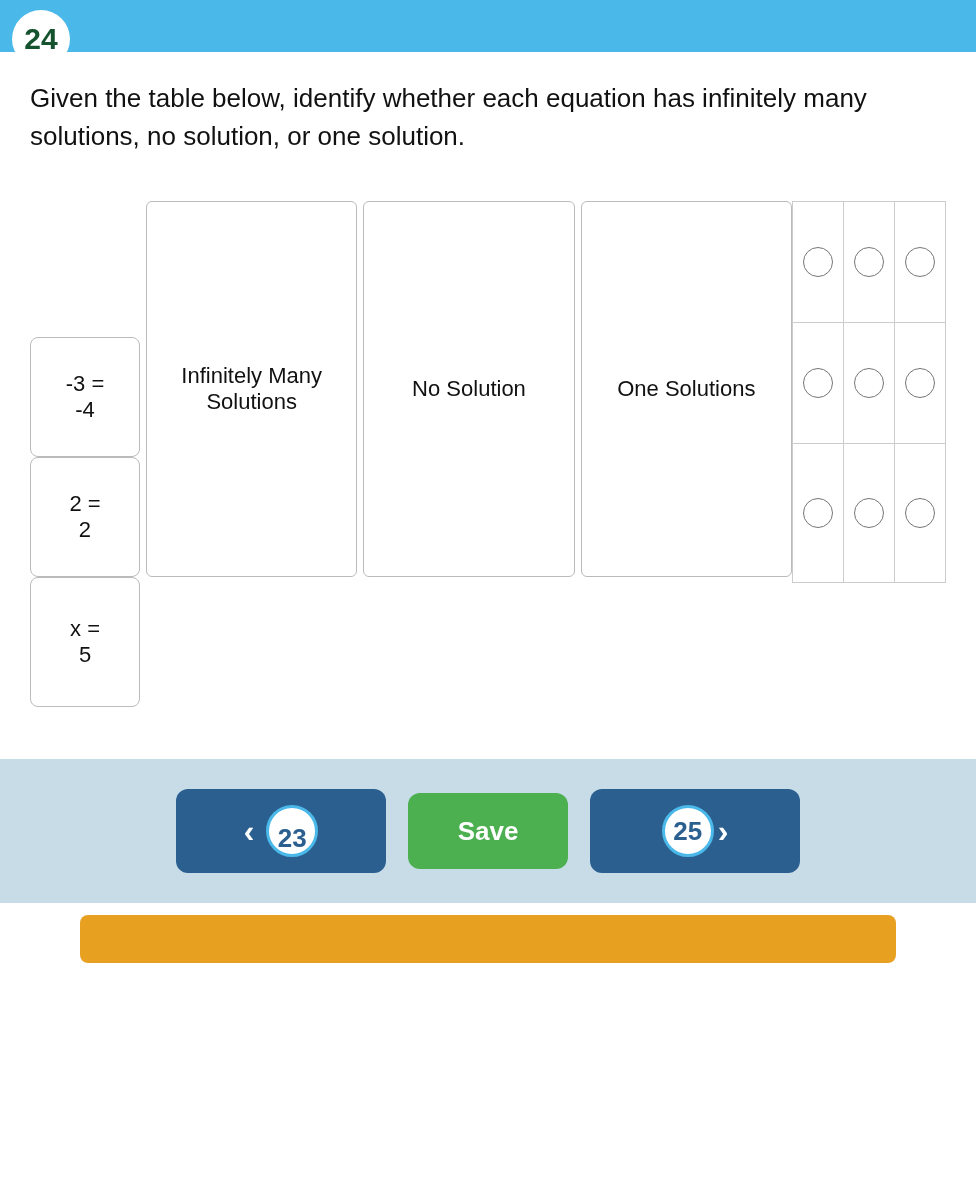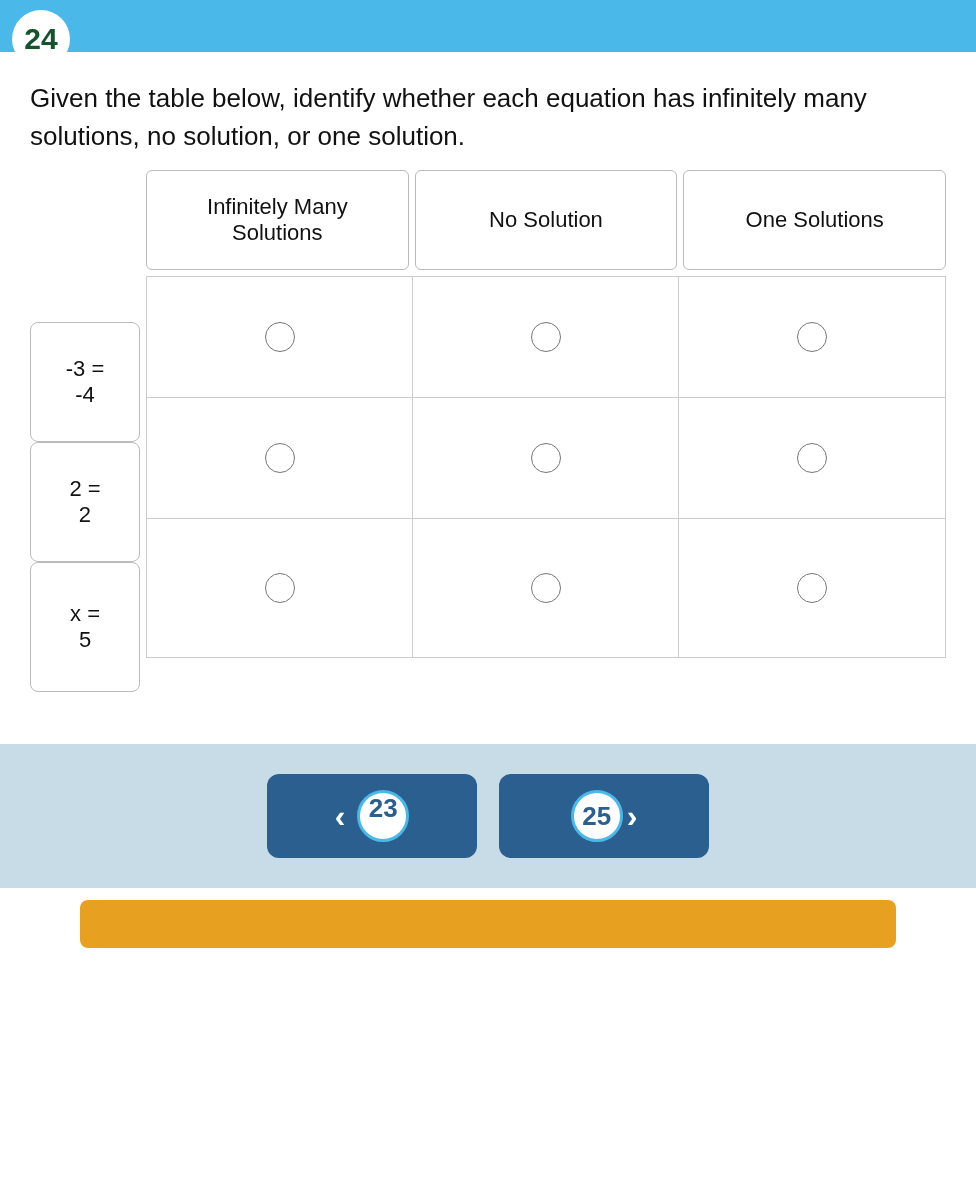--- a/index.html
+++ b/index.html
@@ -14,38 +14,38 @@
 </head>
 <body>
 
 <div style="background:#4ab8e8; height:52px; position:relative; display:flex; align-items:center; padding-left: 80px;">
   <div style="position:absolute; left:12px; top:10px; background:#fff; border-radius:50%; width:58px; height:58px; display:flex; align-items:center; justify-content:center; font-size:30px; font-weight:bold; color:#14532d; z-index:10;">
     <span>24</span>
   </div>
 </div>
 
 <div style="padding: 28px 30px 20px 30px; background:#fff;">
-  <p style="font-size:26px; line-height:1.45; color:#111; margin-bottom:15px;">Given the table below, identify whether each equation has infinitely many solutions, no solution, or one solution.</p>
+  <p style="font-size:26px; line-height:1.45; color:#111; margin-bottom:30px;">Given the table below, identify whether each equation has infinitely many solutions, no solution, or one solution.</p>
 
   <div style="display:flex; flex-direction:row; align-items:flex-start;">
 
     <div style="display:flex; flex-direction:column; margin-right:6px; margin-top:152px; gap:0;">
 
       <div style="border:1.5px solid #bbb; border-radius:8px; width:110px; min-height:120px; display:flex; align-items:center; justify-content:center; text-align:center; font-size:22px; background:#fff; color:#111; padding:10px 6px; margin-bottom:1px;">
         <span>-3 =<br>-4</span>
       </div>
       <div style="border:1.5px solid #bbb; border-radius:8px; width:110px; min-height:120px; display:flex; align-items:center; justify-content:center; text-align:center; font-size:22px; background:#fff; color:#111; padding:10px 6px; margin-bottom:1px; margin-top:-1px;">
         <span>2 =<br>2</span>
       </div>
       <div style="border:1.5px solid #bbb; border-radius:8px; width:110px; min-height:130px; display:flex; align-items:center; justify-content:center; text-align:center; font-size:22px; background:#fff; color:#111; padding:10px 6px; margin-top:-1px;">
         <span>x =<br>5</span>
       </div>
     </div>
 
-    <div style="flex:1; display:flex; flex-direction:column;">
+    <div style="flex:1; display:flex; flex-direction:row;margin-top:16px;">
 
       <div style="display:grid; grid-template-columns:1fr 1fr 1fr; gap:6px; margin-bottom:6px;">
         <div style="border:1.5px solid #bbb; border-radius:6px; padding:18px 12px; font-size:22px; text-align:center; background:#fff; color:#111; min-height:100px; display:flex; align-items:center; justify-content:center;">
           <span>Infinitely Many Solutions</span>
         </div>
         <div style="border:1.5px solid #bbb; border-radius:6px; padding:18px 24px; font-size:22px; text-align:center; background:#fff; color:#111; min-height:100px; display:flex; align-items:center; justify-content:center;">
           <span>No Solution</span>
         </div>
         <div style="border:1.5px solid #bbb; border-radius:6px; padding:18px 12px; font-size:22px; text-align:center; background:#fff; color:#111; min-height:100px; display:flex; align-items:center; justify-content:center;">
           <span>One Solutions</span>
@@ -92,25 +92,28 @@
 
       </div>
     </div>
   </div>
 </div>
 
 <div style="background:#c8dce8; padding:30px 40px; display:flex; align-items:center; justify-content:center; gap:22px; margin-top:32px;">
 
   <button style="background:#2a5f8f; border:none; border-radius:12px; cursor:pointer; display:flex; align-items:center; justify-content:center; font-size:26px; font-weight:bold; gap:12px; padding:16px 34px; min-width:210px; min-height:76px; color:#fff;">
     <span style="font-size:32px; font-weight:bold;">‹</span>
-    <div style="background:#fff; border-radius:50%; width:52px; height:52px; display:flex; align-items:flex-start; justify-content:center; font-size:26px; font-weight:bold; color:#2a5f8f; border:3px solid #4ab8e8;">
+    <div style="background:#fff; border-radius:50%; width:52px; height:52px; display:flex; align-items:flex-end; justify-content:center; font-size:26px; font-weight:bold; color:#2a5f8f; border:3px solid #4ab8e8;">
       <span>23</span>
     </div>
   </button>
 
+  <button style="background:#4caf50; border:none; border-radius:12px; cursor:pointer; font-size:26px; font-weight:bold; padding:16px 36px; min-width:160px; min-height:76px; color:#fff;">
+    <span>Save</span>
+  </button>
 
   <button style="background:#2a5f8f; border:none; border-radius:12px; cursor:pointer; display:flex; align-items:center; justify-content:center; font-size:26px; font-weight:bold; gap:4px; padding:16px 34px; min-width:210px; min-height:76px; color:#fff;">
     <div style="background:#fff; border-radius:50%; width:52px; height:52px; display:flex; align-items:center; justify-content:center; font-size:26px; font-weight:bold; color:#2a5f8f; border:3px solid #4ab8e8;">
       <span>25</span>
     </div>
     <span style="font-size:32px; font-weight:bold;">›</span>
   </button>
 
 </div>
 

